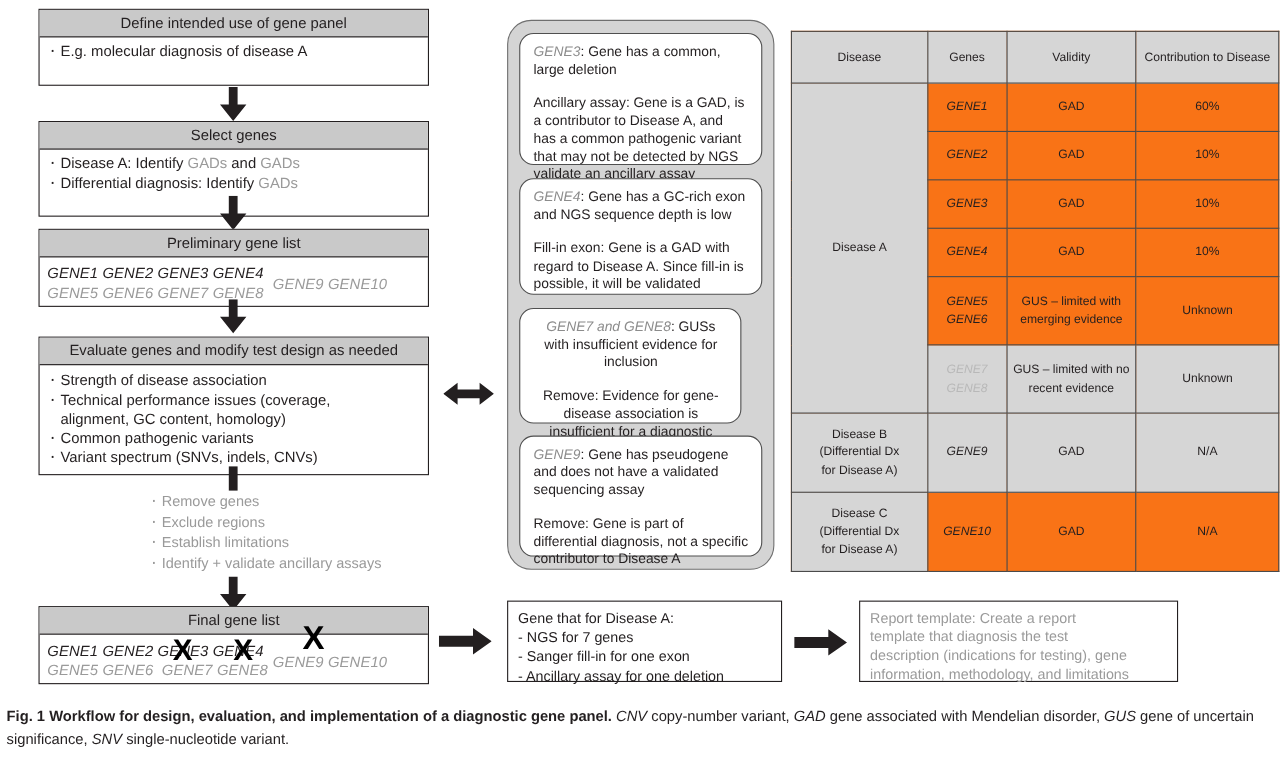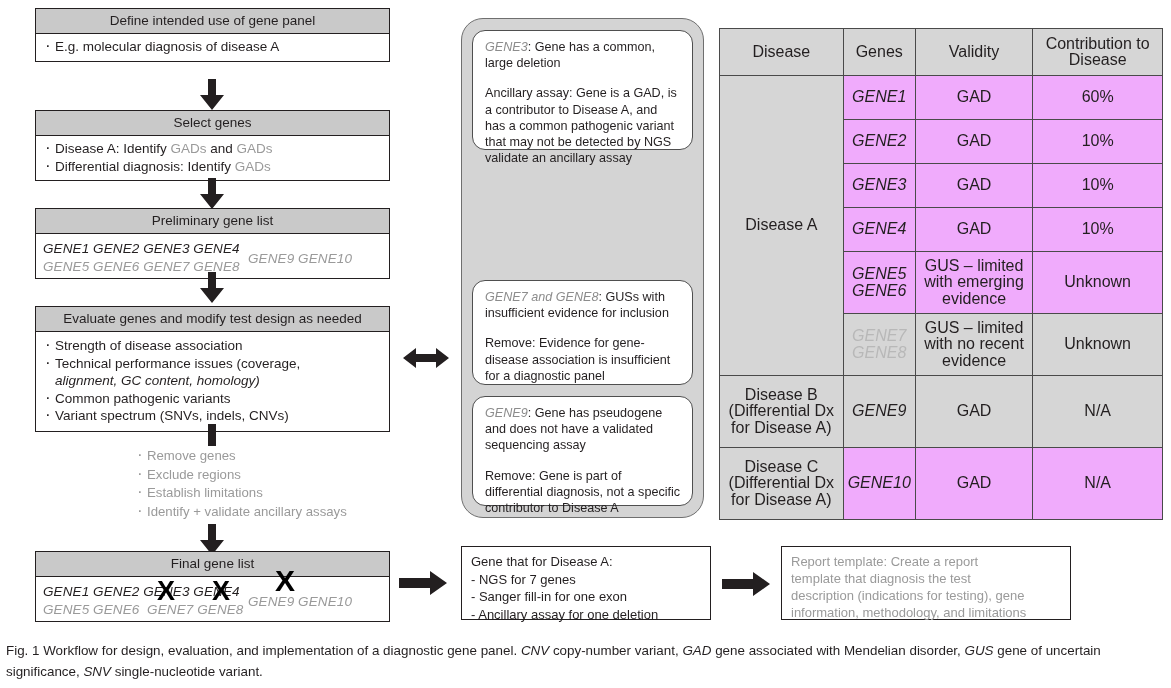--- a/index.html
+++ b/index.html
@@ -19,21 +19,21 @@
   .flowbox .hdr {
     background:#c9c9c9;
     border-bottom:1.5px solid #231f20;
     text-align:center;
     font-size:13.5px;
     line-height:20px;
     padding:2px 4px;
     color:#231f20;
   }
   .flowbox .body {
-    padding:4px 7px 5px 7px;
+    padding:4px 7px 21px 7px;
     font-size:13.5px;
     line-height:17.5px;
   }
   .bullets { margin:0; padding:0; list-style:none; }
   .bullets li { position:relative; padding-left:12px; }
   .bullets li::before {
     content:"\00b7";
     position:absolute; left:2px; top:-1px;
     font-size:17px; line-height:17.5px;
   }
@@ -64,22 +64,22 @@
     line-height:16.2px;
   }
   .inner-round p { margin:0; }
   .inner-round p + p { margin-top:14px; }
   .gname { font-style:italic; color:#8c8c8c; }
 
   
   table.gt {
     position:absolute;
     border-collapse:collapse;
-    font-size:16px;
-    background:#f0abfc;
+    font-size:11px;
+    background:#f97316;
   }
   table.gt th, table.gt td {
     border:1.4px solid #4a4a4a;
     text-align:center;
     vertical-align:middle;
     padding:5px 4px;
     line-height:16.5px;
     font-weight:normal;
     color:#231f20;
   }
@@ -103,21 +103,21 @@
   
   .xmark { position:absolute; font-weight:bold; color:#000; line-height:1; }
 
   
   .caption {
     position:absolute;
     left:6px; top:640px; width:1160px;
     font-size:13.4px; line-height:21px;
     color:#231f20;
   }
-  .caption b { font-weight:normal;text-align:right; }
+  .caption b { font-weight:bold;text-align:right; }
   .caption i { font-style:italic; }
 </style>
 </head>
 <body>
 
 <div class="fig" data-name="figure-canvas">
 
   <div class="flowbox" data-name="flow-step-define-intended-use" style="left:35px; top:8px; width:355px;">
     <div class="hdr" data-name="step1-title">Define intended use of gene panel</div>
     <div class="body" data-name="step1-body">
@@ -157,21 +157,21 @@
   <svg class="arrow-down" data-name="arrow-down-icon" style="left:198px; top:272px;" width="28" height="32" viewBox="0 0 28 32">
     <polygon points="10,0 18,0 18,16 26,16 14,31 2,16 10,16" fill="#231f20"></polygon>
   </svg>
 
   <div class="flowbox" data-name="flow-step-evaluate-genes" style="left:35px; top:306px; width:355px;">
     <div class="hdr" data-name="step4-title">Evaluate genes and modify test design as needed</div>
     <div class="body" data-name="step4-body" style="padding:5px 7px 6px 7px;">
       <ul class="bullets" data-name="step4-bullet-list">
         <li data-name="list-item">Strength of disease association</li>
         <li data-name="list-item">Technical performance issues (coverage,</li>
-        <li style="padding-left:12px;font-style:italic;" data-name="list-item-cont">alignment, GC content, homology)</li>
+        <li style="padding-left:12px;" data-name="list-item-cont">alignment, GC content, homology)</li>
         <li data-name="list-item">Common pathogenic variants</li>
         <li data-name="list-item">Variant spectrum (SNVs, indels, CNVs)</li>
       </ul>
     </div>
   </div>
 
   <style>
     [data-name="list-item-cont"]::before { content:"" !important; }
   </style>
 
@@ -211,22 +211,26 @@
     <polygon points="0,8 31,8 31,1 48,13 31,25 31,18 0,18" fill="#231f20"></polygon>
   </svg>
 
   <div class="outer-round" data-name="notes-container" style="left:461px; top:18px; width:243px; height:500px;"></div>
 
   <div class="inner-round" data-name="note-card-gene3" style="left:472px; top:30px; width:221px; height:120px;">
     <p data-name="note-line-1"><span class="gname" data-name="gene-label">GENE3</span><span data-name="note-text">: Gene has a common, large deletion</span></p>
     <p data-name="note-paragraph-2">Ancillary assay: Gene is a GAD, is a contributor to Disease A, and has a common pathogenic variant that may not be detected by NGS validate an ancillary assay</p>
   </div>
 
-
-  <div class="inner-round" data-name="note-card-gene7-gene8" style="left:472px; top:280px; width:221px; height:105px;">
+  <div class="inner-round" data-name="note-card-gene4" style="left:472px; top:162px; width:221px; height:106px;">
+    <p data-name="note-line-1"><span class="gname" data-name="gene-label">GENE4</span><span data-name="note-text">: Gene has a GC-rich exon and NGS sequence depth is low</span></p>
+    <p data-name="note-paragraph-2">Fill-in exon: Gene is a GAD with regard to Disease A. Since fill-in is possible, it will be validated</p>
+  </div>
+
+  <div class="inner-round" data-name="note-card-gene7-gene8" style="left:472px; top:280px; width:202px; height:105px;text-align:center;">
     <p data-name="note-line-1"><span class="gname" data-name="gene-label">GENE7</span><span class="gname" data-name="gene-join"> and </span><span class="gname" data-name="gene-label-2">GENE8</span><span data-name="note-text">: GUSs with insufficient evidence for inclusion</span></p>
     <p data-name="note-paragraph-2">Remove: Evidence for gene-disease association is insufficient for a diagnostic panel</p>
   </div>
 
   <div class="inner-round" data-name="note-card-gene9" style="left:472px; top:396px; width:221px; height:110px;">
     <p data-name="note-line-1"><span class="gname" data-name="gene-label">GENE9</span><span data-name="note-text">: Gene has pseudogene and does not have a validated sequencing assay</span></p>
     <p data-name="note-paragraph-2">Remove: Gene is part of differential diagnosis, not a specific contributor to Disease A</p>
   </div>
 
   <table class="gt" data-name="gene-validity-table" style="left:719px; top:28px; width:444px;">

